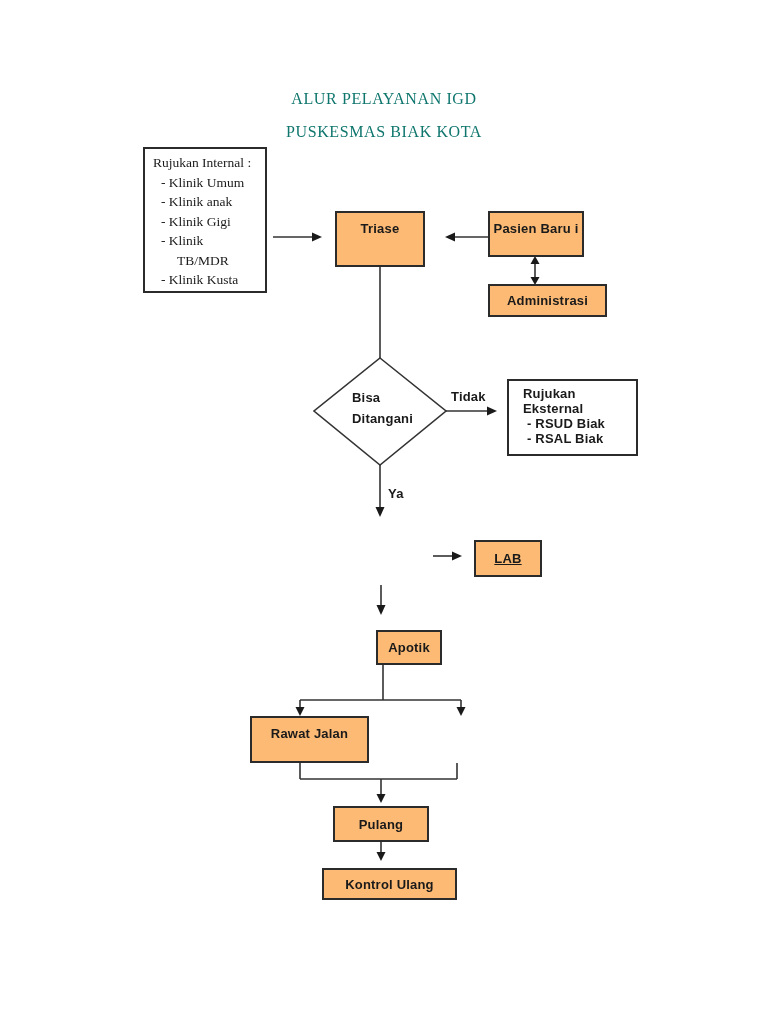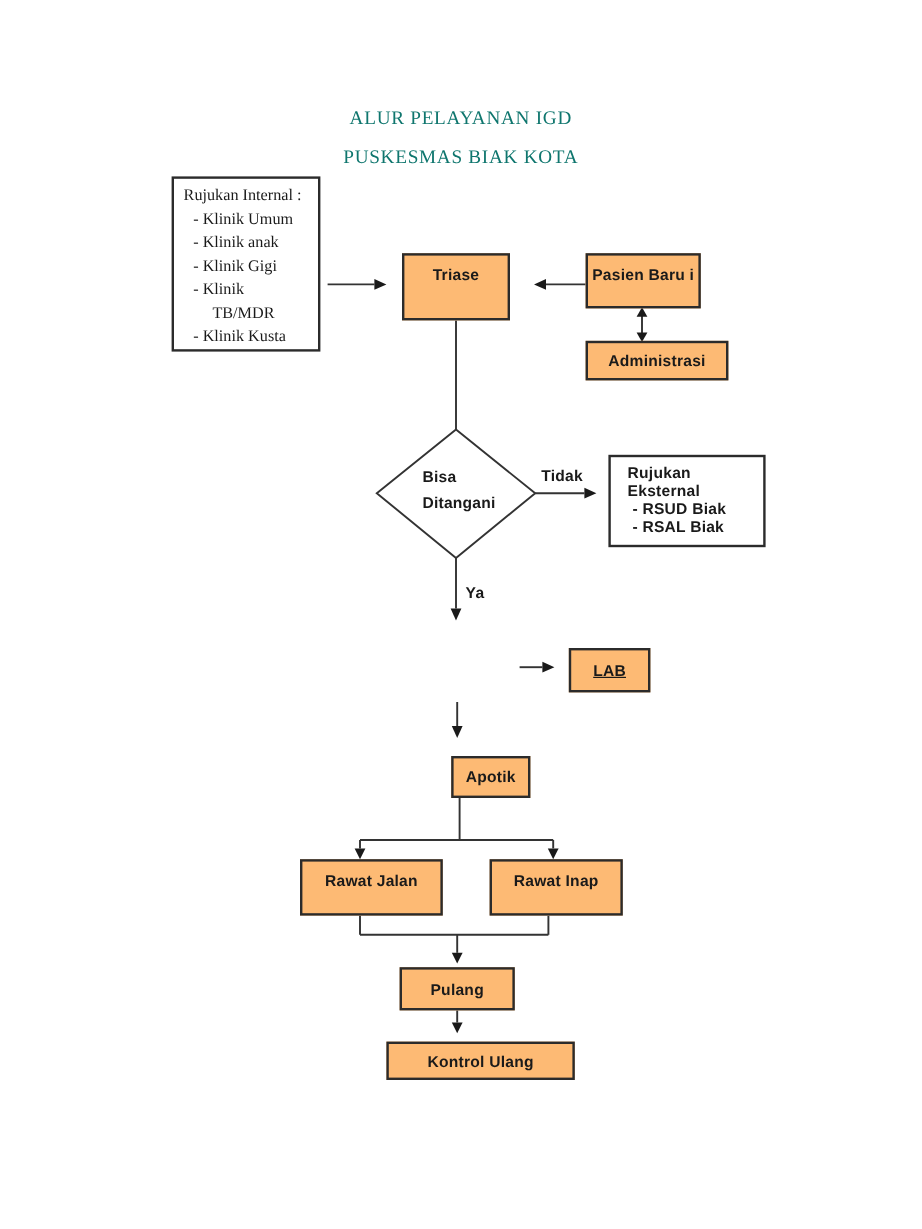--- a/index.html
+++ b/index.html
@@ -190,25 +190,22 @@
   </div>
 
   <div class="box" style="left:352px; top:630px; width:66px; height:35px;margin-left:24px;">
     <span>Apotik</span>
   </div>
 
   <div class="box top" style="left:250px; top:716px; width:119px; height:47px;">
     <span class="pad-top">Rawat Jalan</span>
   </div>
 
-  <div class="box top" style="left:408px; top:716px; width:111px; height:47px;">
-    <span class="pad-top">Rawat Inap</span>
-  </div>
 
   <div class="box" style="left:333px; top:806px; width:96px; height:36px;">
     <span>Pulang</span>
   </div>
 
-  <div class="box" style="left:322px; top:868px; width:157px; height:32px;">
+  <div class="box" style="left:322px; top:868px; width:135px; height:32px;">
     <span>Kontrol Ulang</span>
   </div>
 
 </div>
 
 </body></html>

